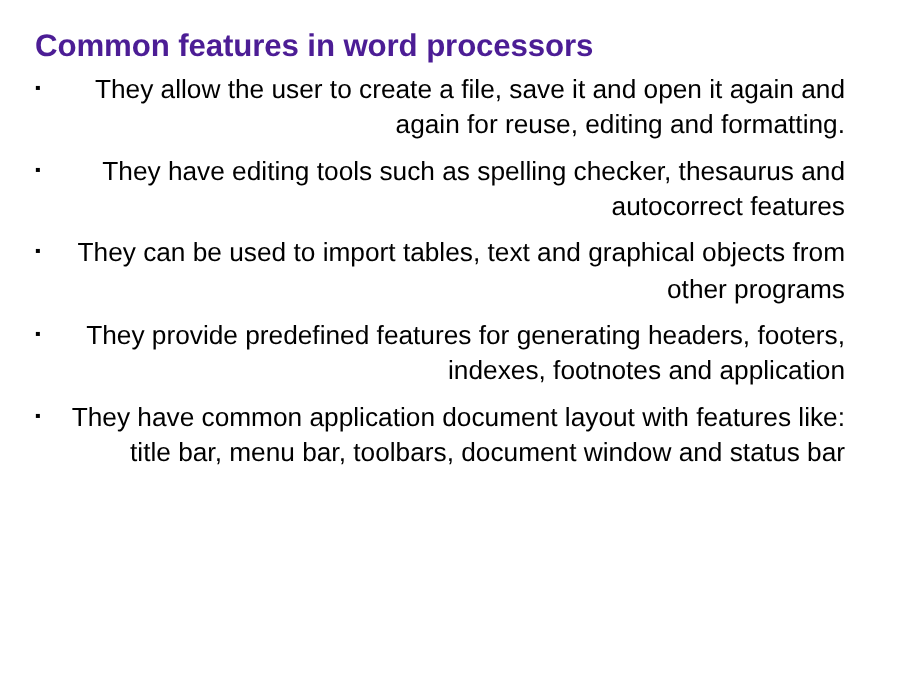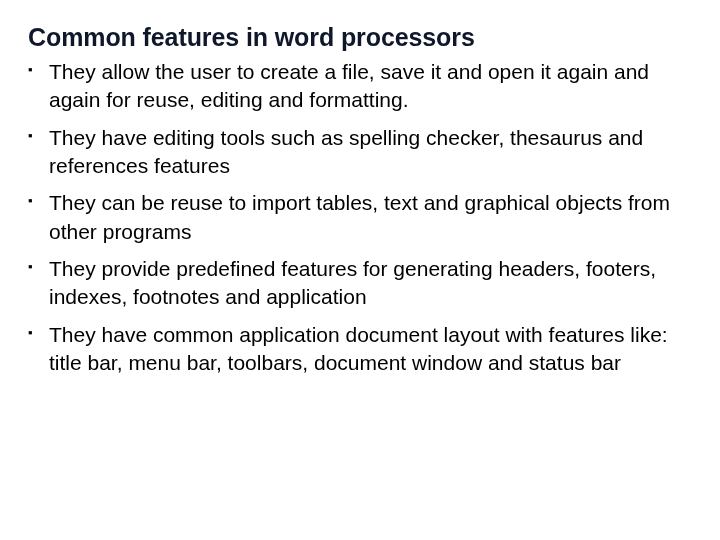--- a/index.html
+++ b/index.html
@@ -20,21 +20,21 @@
     box-sizing: border-box;
     padding: 22px 34px 0 28px;
     position: relative;
   }
   .slide-title {
     font-size: 25px;
     font-weight: bold;
     line-height: 1.2;
     letter-spacing: -0.1px;
     margin: 0 0 6px 0;
-    color: #0f172a;
+    color: #4c1d95;
   }
   .bullet-list {
     list-style: none;
     margin: 0;
     padding: 0;
   }
   .bullet-item {
     display: flex;
     align-items: flex-start;
     font-size: 21px;
@@ -46,44 +46,45 @@
     flex: 0 0 auto;
     width: 21px;
     font-size: 13px;
     line-height: 1.9;
     color: #000000;
     text-align: left;
   }
   .bullet-text {
     flex: 1 1 auto;
     padding-right: 10px;
+    text-align: right;
   }
 </style>
 </head>
 <body>
 
 <div class="slide">
 
   <h1 class="slide-title">Common features in word processors</h1>
 
   <ul class="bullet-list">
 
     <li class="bullet-item">
       <span class="bullet-marker">▪</span>
       <span class="bullet-text">They allow the user to create a file, save it and open it again and again for reuse, editing and formatting.</span>
     </li>
 
     <li class="bullet-item">
       <span class="bullet-marker">▪</span>
-      <span class="bullet-text">They have editing tools such as spelling checker, thesaurus and references features</span>
+      <span class="bullet-text">They have editing tools such as spelling checker, thesaurus and autocorrect features</span>
     </li>
 
     <li class="bullet-item">
       <span class="bullet-marker">▪</span>
-      <span class="bullet-text">They can be reuse to import  tables, text and graphical objects from other programs</span>
+      <span class="bullet-text">They can be used to import  tables, text and graphical objects from other programs</span>
     </li>
 
     <li class="bullet-item">
       <span class="bullet-marker">▪</span>
       <span class="bullet-text">They provide predefined features for generating headers, footers, indexes, footnotes and application</span>
     </li>
 
     <li class="bullet-item">
       <span class="bullet-marker">▪</span>
       <span class="bullet-text">They have common application document layout with features like: title bar, menu bar, toolbars, document window and status bar</span>

